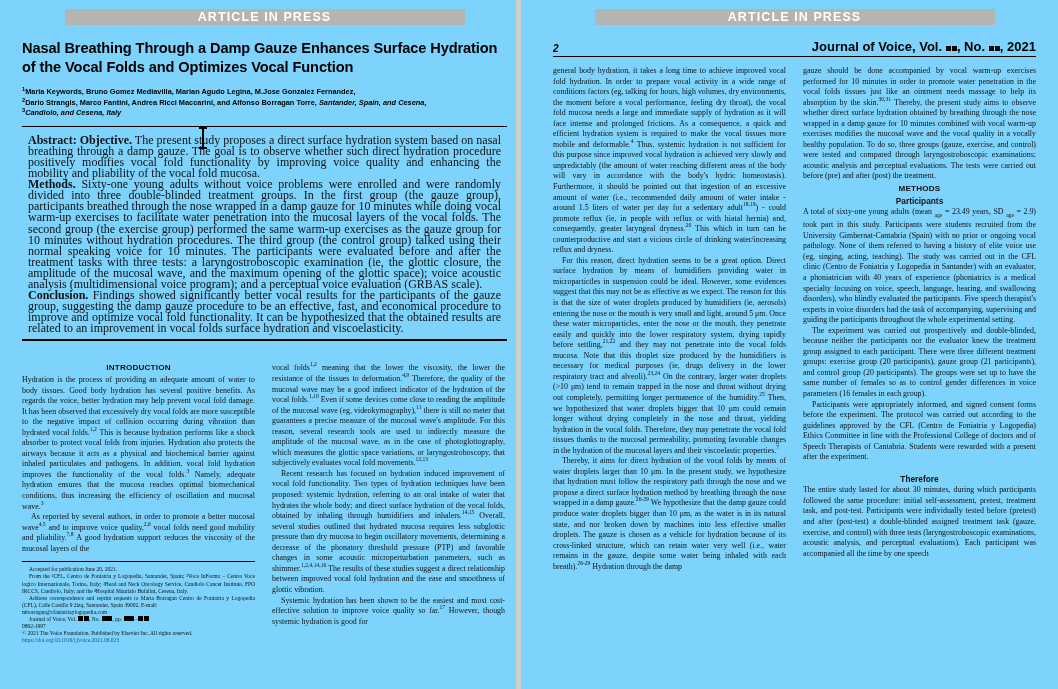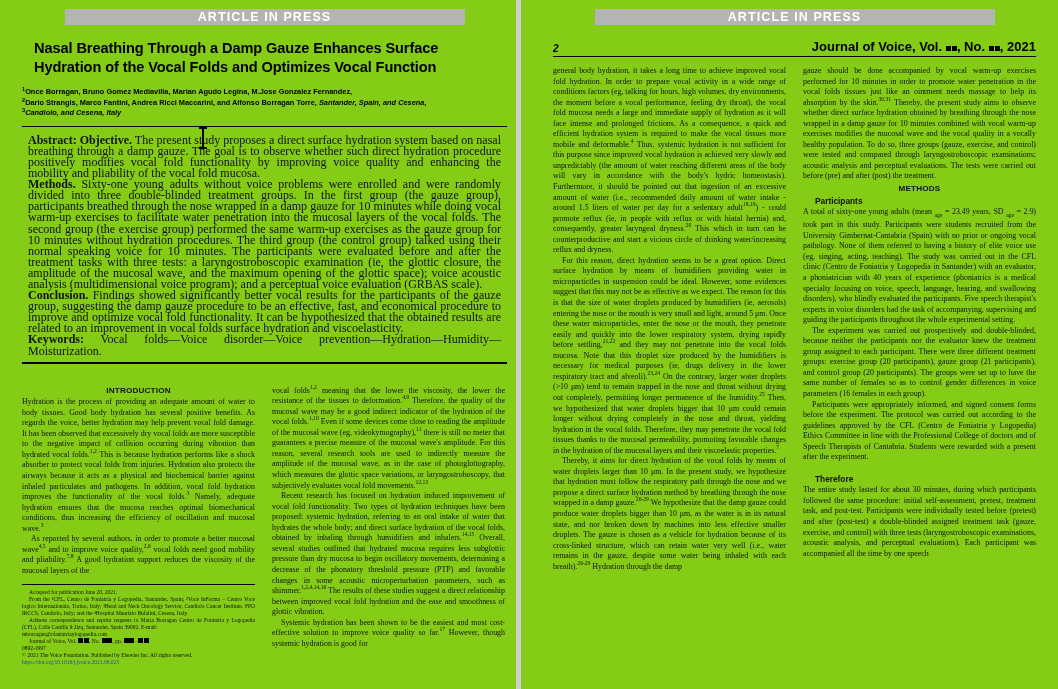--- a/index.html
+++ b/index.html
@@ -17,21 +17,21 @@
   .viewer {
     width: 1058px;
     height: 689px;
     display: flex;
     background: #ffffff;
     position: relative;
   }
   .page {
     width: 529px;
     height: 689px;
-    background: #84cc16;
+    background: #7dd3fc;
     position: relative;
     box-sizing: border-box;
   }
   .page-left  { padding: 0 22px 0 22px; }
   .page-right { padding: 0 22px 0 24px; }
 
   .gutter {
     position: absolute;
     left: 516px;
     top: 0;
@@ -74,21 +74,21 @@
   }
   .press-banner.right-banner { width: 400px; }
 
   
   .article-title {
     font-family: "Liberation Sans", sans-serif;
     font-weight: bold;
     font-size: 14.6px;
     line-height: 18.5px;
     color: #000;
-    margin: 14px 0 0 12px;
+    margin: 14px 0 0 0;
     letter-spacing: -0.1px;
   }
   .authors {
     font-family: "Liberation Sans", sans-serif;
     font-weight: bold;
     font-size: 7.4px;
     line-height: 10.6px;
     margin-top: 11px;
     color: #000;
   }
@@ -139,22 +139,22 @@
     font-weight: bold;
     font-size: 8.1px;
     text-align: center;
     margin: 0 0 1px 0;
     letter-spacing: 0.2px;
   }
   .sub-head {
     font-family: "Liberation Sans", sans-serif;
     font-weight: bold;
     font-size: 8.3px;
-    text-align: left;
-    margin: 0 0 1px 12px;
+    text-align: center;
+    margin: 0 0 1px 0;
   }
   .para { margin: 0; text-indent: 0; }
   .para + .para { text-indent: 9px; }
   sup { font-size: 5.6px; vertical-align: super; line-height: 0; }
 
   
   .footnote {
     margin-top: 7px;
     border-top: 1px solid #000;
     padding-top: 4px;
@@ -237,33 +237,32 @@
   <div class="left-edge"></div>
   <div class="right-edge"></div>
 
   <div class="page page-left">
 
     <div class="press-banner">ARTICLE IN PRESS</div>
 
     <div class="article-title">Nasal Breathing Through a Damp Gauze Enhances Surface Hydration of the Vocal Folds and Optimizes Vocal Function</div>
 
     <div class="authors">
-      <div><sup>1</sup><span>Once Borragan, Bruno Gomez Mediavilla, Marian Agudo Legina, M.Jose Gonzalez Fernandez,</span></div>
+      <div><sup>1</sup><span>Maria Keywords, Bruno Gomez Mediavilla, Marian Agudo Legina, M.Jose Gonzalez Fernandez,</span></div>
       <div><sup>2</sup><span>Dario Strangis, Marco Fantini, Andrea Ricci Maccarini, and Alfonso Borragan Torre,</span>
         <span class="aff">Santander, Spain, and Cesena,</span></div>
       <div><sup>3</sup><span class="aff">Candiolo, and Cesena, Italy</span></div>
     </div>
 
     <hr class="rule-thin">
 
     <div class="abstract">
       <span class="blk"><b>Abstract: Objective.</b><span> The present study proposes a direct surface hydration system based on nasal breathing through a damp gauze. The goal is to observe whether such direct hydration procedure positively modifies vocal fold functionality by improving voice quality and enhancing the mobility and pliability of the vocal fold mucosa.</span></span>
       <span class="blk"><b>Methods.</b><span> Sixty-one young adults without voice problems were enrolled and were randomly divided into three double-blinded treatment groups. In the first group (the gauze group), participants breathed through the nose wrapped in a damp gauze for 10 minutes while doing vocal warm-up exercises to facilitate water penetration into the mucosal layers of the vocal folds. The second group (the exercise group) performed the same warm-up exercises as the gauze group for 10 minutes without hydration procedures. The third group (the control group) talked using their normal speaking voice for 10 minutes. The participants were evaluated before and after the treatment tasks with three tests: a laryngostroboscopic examination (ie, the glottic closure, the amplitude of the mucosal wave, and the maximum opening of the glottic space); voice acoustic analysis (multidimensional voice program); and a perceptual voice evaluation (GRBAS scale).</span></span>
       <span class="blk"><b>Conclusion.</b><span> Findings showed significantly better vocal results for the participants of the gauze group, suggesting the damp gauze procedure to be an effective, fast, and economical procedure to improve and optimize vocal fold functionality. It can be hypothesized that the obtained results are related to an improvement in vocal folds surface hydration and viscoelasticity.</span></span>
-      <span class="blk"><b>Keywords:</b><span> Vocal folds—Voice disorder—Voice prevention—Hydration—Humidity—Moisturization.</span></span>
     </div>
 
     <hr class="rule-thick">
 
     <div class="cols">
 
       <div class="col c-left">
         <div class="sec-head">INTRODUCTION</div>
         <p class="para"><span>Hydration is the process of providing an adequate amount of water to body tissues. Good body hydration has several positive benefits. As regards the voice, better hydration may help prevent vocal fold damage. It has been observed that excessively dry vocal folds are more susceptible to the negative impact of collision occurring during vibration than hydrated vocal folds.</span><sup>1,2</sup><span> This is because hydration performs like a shock absorber to protect vocal folds from injuries. Hydration also protects the airways because it acts as a physical and biochemical barrier against inhaled particulates and pathogens. In addition, vocal fold hydration improves the functionality of the vocal folds.</span><sup>3</sup><span> Namely, adequate hydration ensures that the mucosa reaches optimal biomechanical conditions, thus increasing the efficiency of oscillation and mucosal wave.</span><sup>3</sup></p>
         <p class="para"><span>As reported by several authors, in order to promote a better mucosal wave</span><sup>4,5</sup><span> and to improve voice quality,</span><sup>2,6</sup><span> vocal folds need good mobility and pliability.</span><sup>7,8</sup><span> A good hydration support reduces the viscosity of the mucosal layers of the</span></p>

